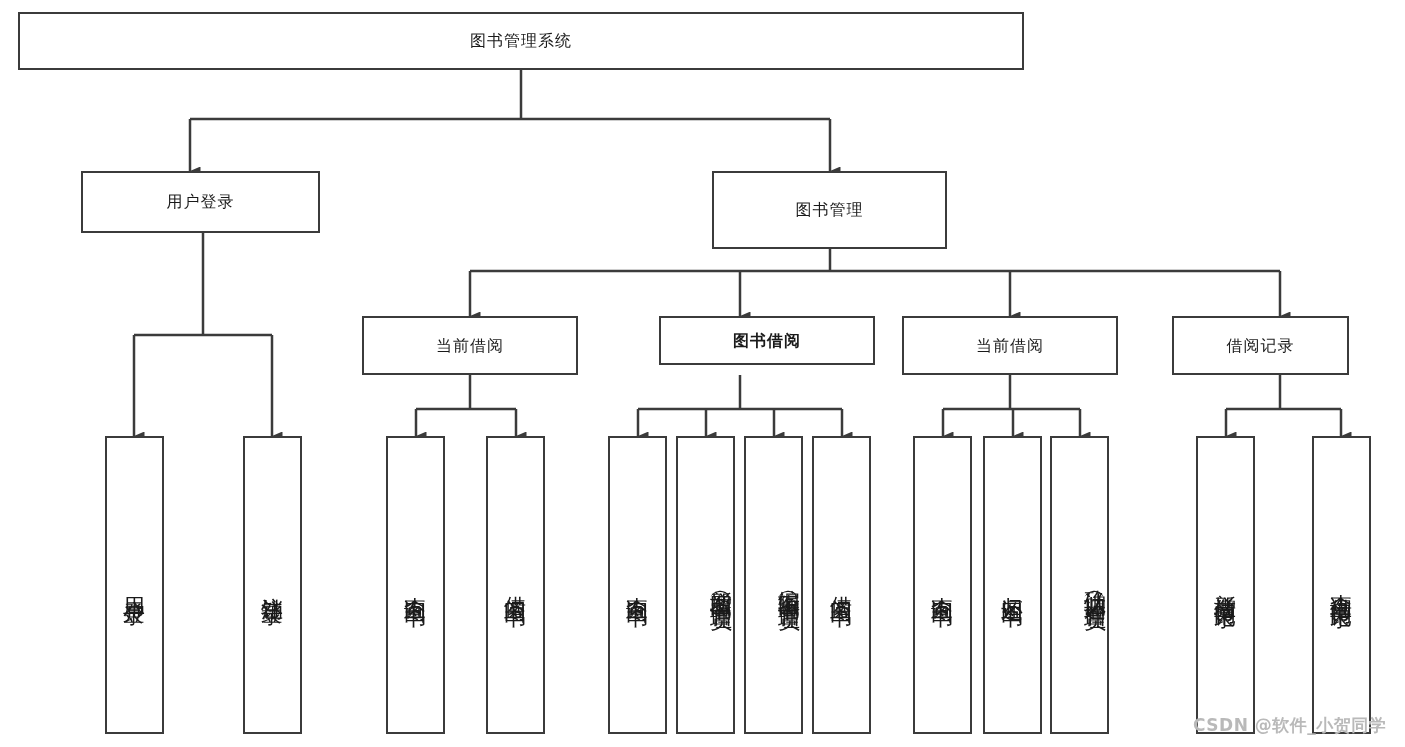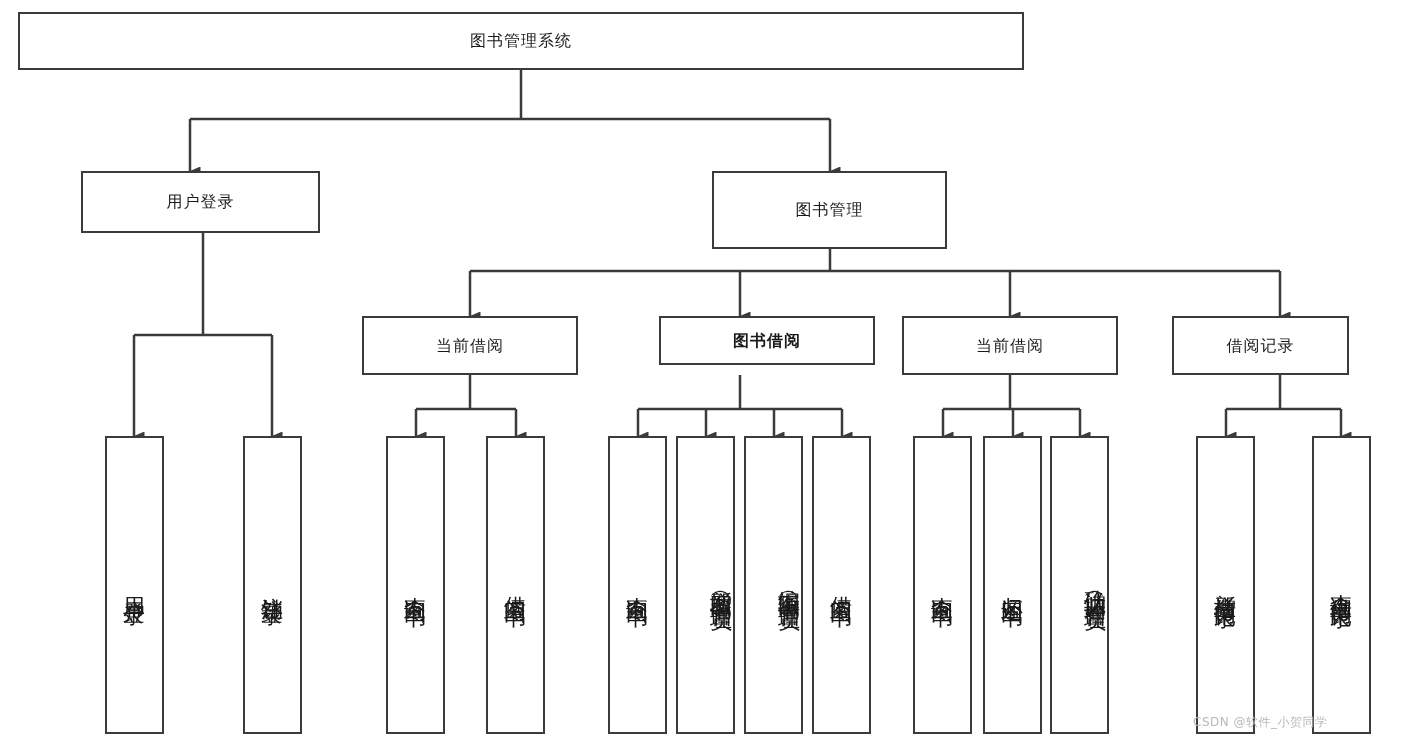--- a/index.html
+++ b/index.html
@@ -50,24 +50,25 @@
     padding: 6px 0;
     align-items: flex-start;
     justify-content: center;
     text-align: center;
   }
   .node-v.center-v {
     align-items: center;
   }
   .watermark {
     position: absolute;
-    font-size: 12px;
+    font-size: 17px;
     color: #b9b9b9;
     white-space: nowrap;
     letter-spacing: 0.5px;
+    font-weight: bold;
   }
 </style>
 </head>
 <body>
 
 <div id="canvas">
 
   <svg id="wires" viewBox="0 0 1405 747" xmlns="http://www.w3.org/2000/svg">
     <defs>
       <marker id="arrowhead" markerWidth="9" markerHeight="11" refX="4.5" refY="10.5" orient="auto" markerUnits="userSpaceOnUse">

